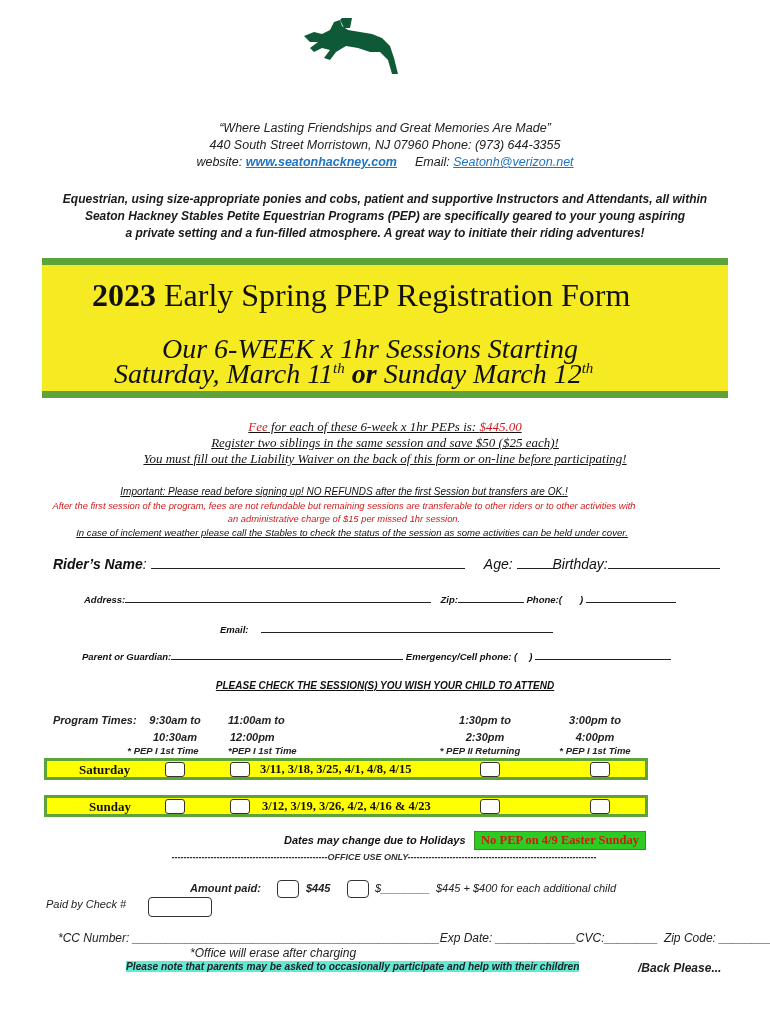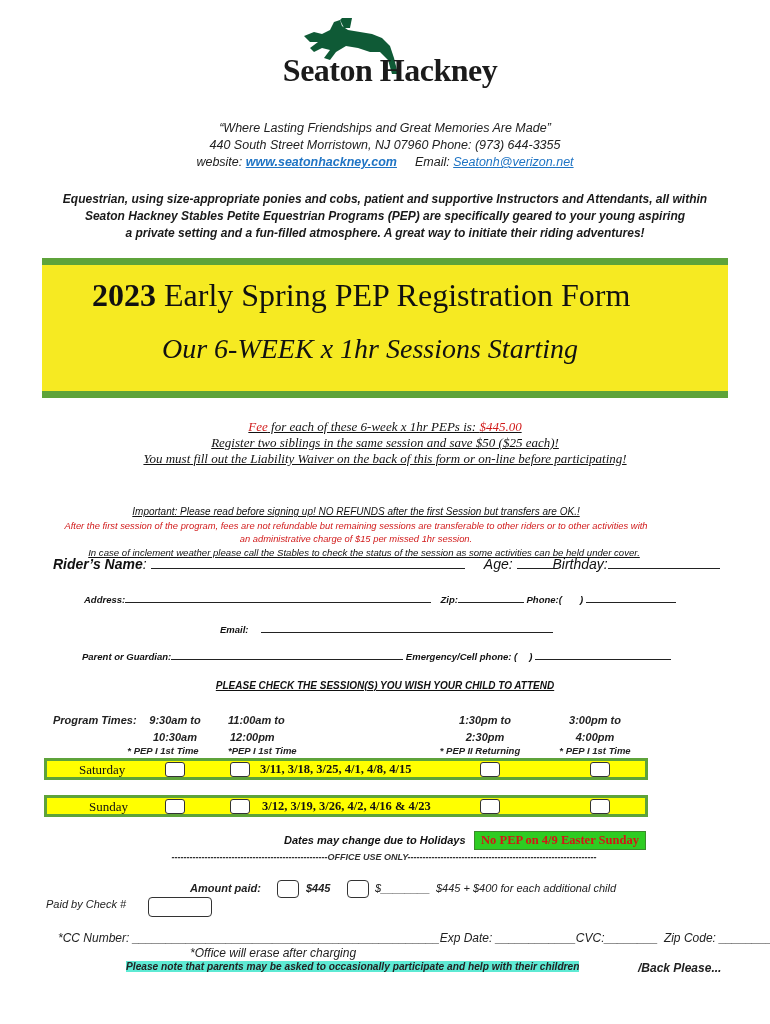--- a/index.html
+++ b/index.html
@@ -29,30 +29,30 @@
   #banner { left: 42px; top: 258px; width: 686px; height: 140px; background: #f6ea22; border-top: 7px solid #5ea33a; border-bottom: 7px solid #5ea33a; padding-left: 48px; }
   #banner .l1 { position: absolute; left: 50px; top: 12px; font-family: "Liberation Serif", serif; font-size: 32px; }
   #banner .l1 .yr { font-weight: bold; }
   #banner .l2 { position: absolute; left: 120px; top: 68px; font-family: "Liberation Serif", serif; font-style: italic; font-size: 28px; }
   #banner .l3 { position: absolute; left: 72px; top: 93px; font-family: "Liberation Serif", serif; font-style: italic; font-size: 28px; }
   #banner sup { font-size: 15px; }
 
   .fee { left: 0; width: 770px; font-family: "Liberation Serif", serif; font-style: italic; font-size: 13px; text-decoration: underline; line-height: 16px; }
   .red { color: #d11a1a; }
 
-  .imp { left: 16px; width: 680px; font-size: 10px; font-style: italic; line-height: 13.5px; margin-top: 20px; }
+  .imp { left: 4px; width: 680px; font-size: 10px; font-style: italic; line-height: 13.5px; }
 
   .field-row { font-style: italic; }
   .line { display: inline-block; border-bottom: 1px solid #222; height: 1px; vertical-align: baseline; }
 
   
   .prog { font-size: 11px; font-style: italic; font-weight: bold; color: #222; }
   .prog-sub { font-size: 9.5px; font-style: italic; font-weight: bold; color: #222; }
   .day-row { left: 44px; width: 604px; height: 22px; background: #ffff00; border: 3px solid #5ea33a; }
-  .day-label { position: absolute; top: 1px; font-family: "Liberation Serif", serif; font-weight: normal; font-size: 13px; }
+  .day-label { position: absolute; top: 1px; font-family: "Liberation Serif", serif; font-weight: bold; font-size: 13px; }
   .chk { position: absolute; top: 1px; width: 20px; height: 15px; border: 1.5px solid #333; border-radius: 3px; background: #fff; }
   .dates { position: absolute; top: 1px; font-family: "Liberation Serif", serif; font-weight: bold; font-size: 12.5px; }
 
   .holiday { left: 284px; top: 834px; font-size: 11px; font-style: italic; font-weight: bold; }
   .nopep { left: 474px; top: 831px; width: 172px; height: 19px; background: #2ecc22; border: 1px solid #3a8a2a; color: #d41616;
     font-family: "Liberation Serif", serif; font-weight: bold; font-size: 12.5px; text-align: center; line-height: 17px; }
   .office { left: 150px; top: 852px; width: 468px; font-size: 9px; font-style: italic; font-weight: bold; color: #333; text-align: center; white-space: nowrap; overflow: hidden; }
 
   .pay { font-size: 11px; font-style: italic; color: #222; }
   .paybox { position: absolute; width: 22px; height: 18px; border: 1.5px solid #333; border-radius: 4px; background: #fff; }
@@ -62,38 +62,38 @@
   .hl { background: #5eead4; }
 </style>
 </head>
 <body>
 
 <div id="logo" class="abs">
   <svg width="120" height="60" viewBox="0 0 120 60">
     <path d="M4 18 L14 14 L22 16 L30 12 L34 4 L40 2 L42 8 L48 12 L60 14 L72 16 L82 20 L90 28 L94 40 L98 56 L92 56 L88 42 L80 34 L70 34 L58 30 L46 28 L36 34 L30 42 L24 40 L30 32 L22 30 L14 34 L10 30 L18 24 L10 24 Z" fill="#0f5a36"></path>
     <path d="M40 2 L46 -4 L52 0 L50 10 L44 10 Z" fill="#0f5a36"></path>
   </svg>
-  <div class="brand">Seaton Hackney</div>
 </div>
 
 <div class="abs contact center" style="top:121px;">“Where Lasting Friendships and Great Memories Are Made”</div>
 <div class="abs contact center" style="top:138px;">440 South Street Morristown, NJ 07960   Phone: (973) 644-3355</div>
 <div class="abs contact center" style="top:155px;">
   <span>website: </span><a class="b u" href="#">www.seatonhackney.com</a><span style="display:inline-block;width:18px;"></span><span>Email: </span><a class="u" href="#">Seatonh@verizon.net</a>
 </div>
 
 <div class="abs intro" style="top:191px;">
   <div>Equestrian, using size-appropriate ponies and cobs, patient and supportive Instructors and Attendants, all within</div>
   <div>Seaton Hackney Stables Petite Equestrian Programs (PEP) are specifically geared to your young aspiring</div>
   <div>a private setting and a fun-filled atmosphere. A great way to initiate their riding adventures!</div>
 </div>
 
 <div id="banner" class="abs">
   <div class="l1"><span class="yr">2023</span><span> Early Spring PEP Registration Form</span></div>
   <div class="l2">Our 6-WEEK x 1hr Sessions Starting</div>
+  <div class="l3"><span>Saturday, March 11</span><sup>th</sup><b> or </b><span>Sunday March 12</span><sup>th</sup></div>
 </div>
 
 <div class="abs fee center" style="top:419px;"><span class="red">Fee</span><span> for each of these 6-week x 1hr PEPs is: </span><span class="red">$445.00</span></div>
 <div class="abs fee center" style="top:435px;">Register two siblings in the same session and save $50 ($25 each)!</div>
 <div class="abs fee center" style="top:451px;">You must fill out the Liability Waiver on the back of this form or on-line before participating!</div>
 
 <div class="abs imp center u" style="top:485px;">Important: Please read before signing up! NO REFUNDS after the first Session but transfers are OK.!</div>
 <div class="abs imp center red" style="top:499px; font-size:9.4px;">After the first session of the program, fees are not refundable but remaining sessions are transferable to other riders or to other activities with</div>
 <div class="abs imp center red" style="top:512px; font-size:9.4px;">an administrative charge of $15 per missed 1hr session.</div>
 <div class="abs imp center u" style="top:526px; font-size:9.6px;padding-left:16px;">In case of inclement weather please call the Stables to check the status of the session as some activities can be held under cover.</div>

